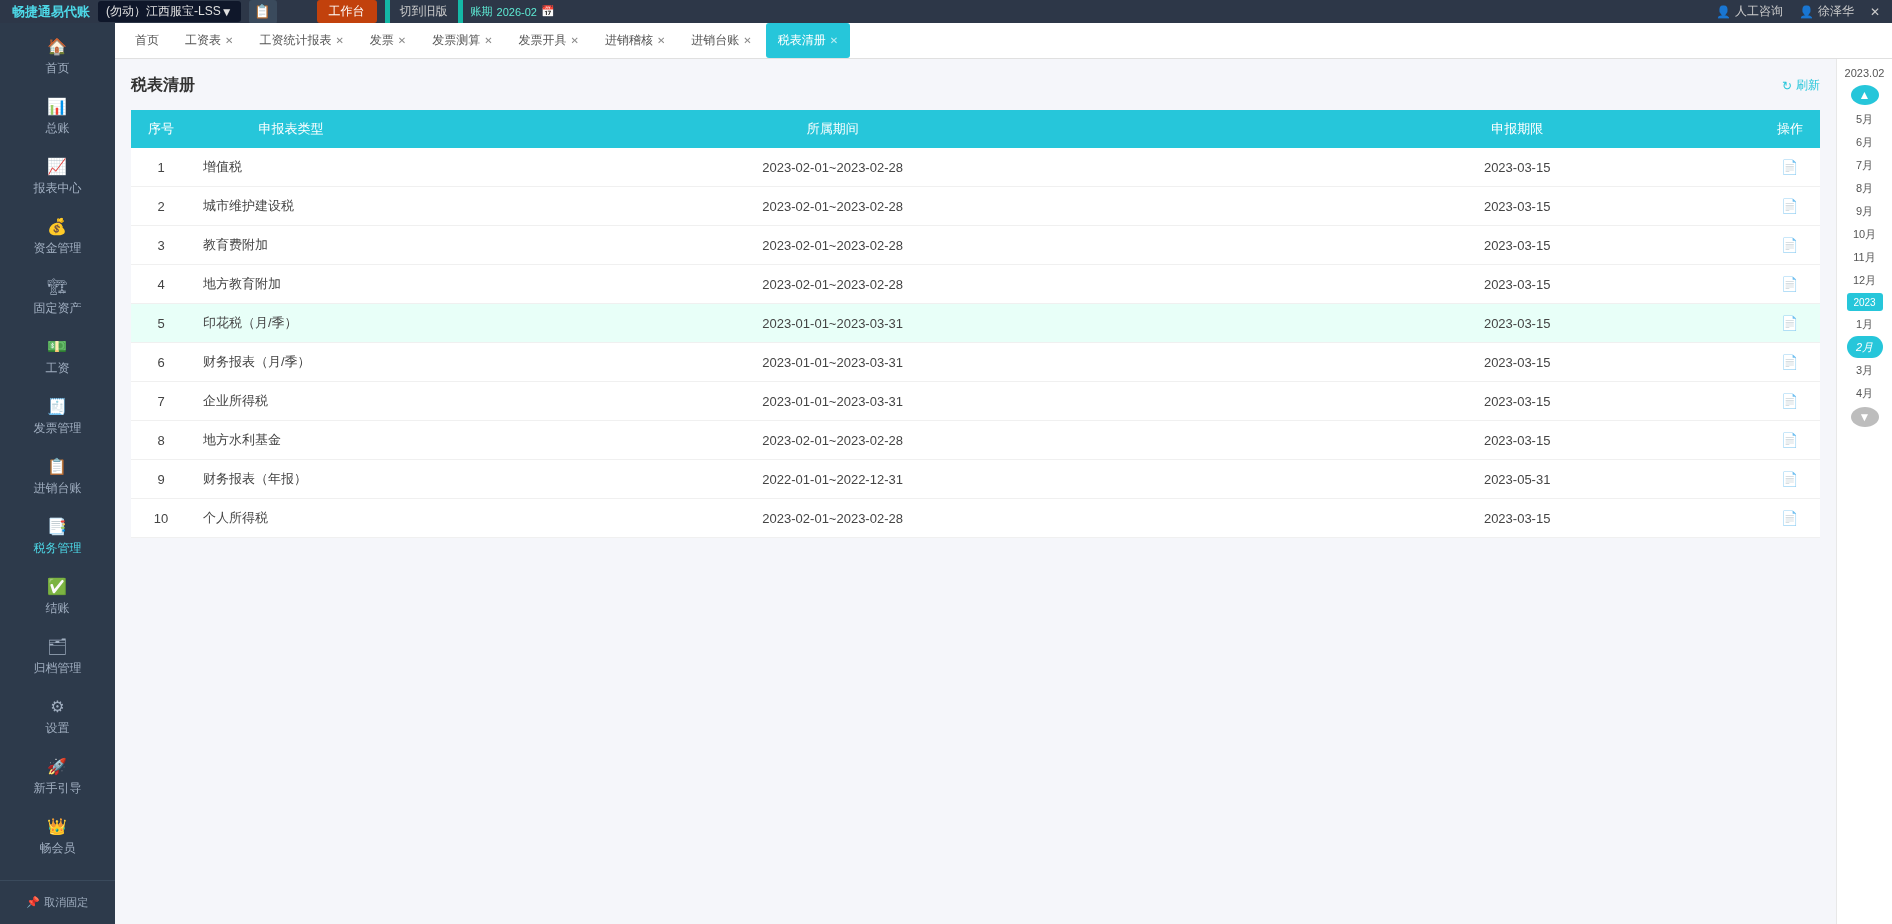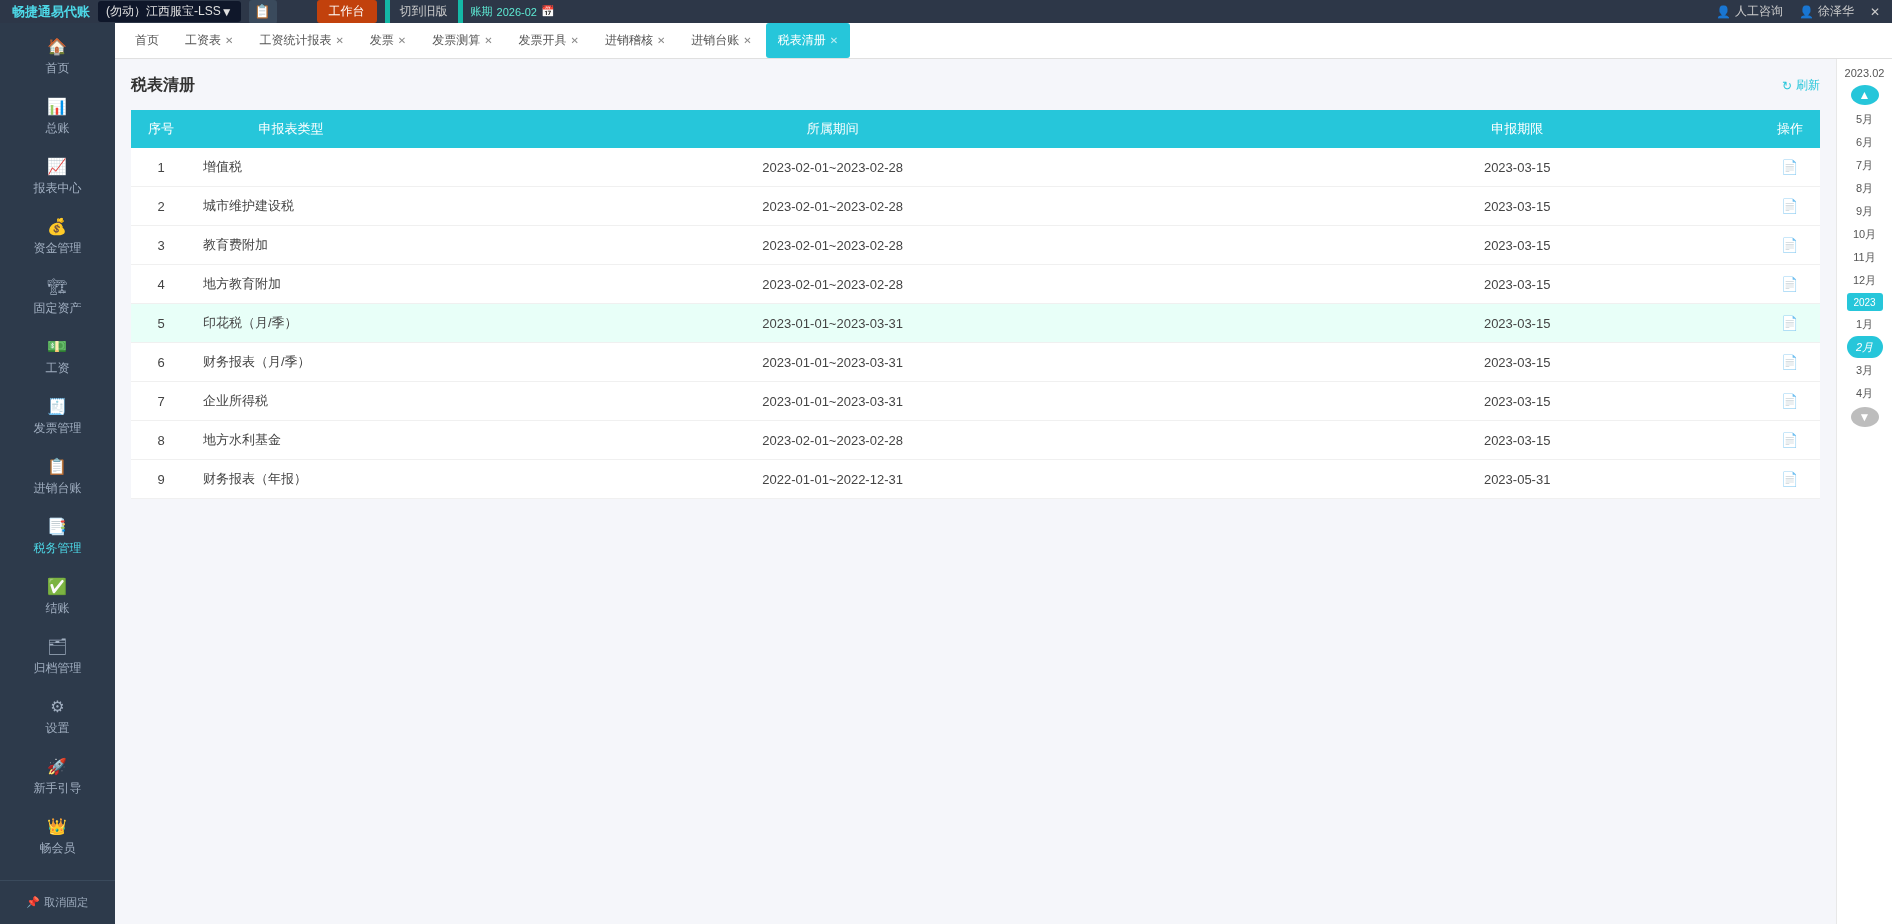--- a/index.html
+++ b/index.html
@@ -285,20 +285,27 @@
     <td>2023-03-15</td>
     <td><span class="action-icon">📄</span></td>
   </tr>
               <tr>
     <td>9</td>
     <td>财务报表（年报）</td>
     <td>2022-01-01~2022-12-31</td>
     <td>2023-05-31</td>
     <td><span class="action-icon">📄</span></td>
   </tr>
+              <tr>
+    <td>10</td>
+    <td>个人所得税</td>
+    <td>2023-02-01~2023-02-28</td>
+    <td>2023-03-15</td>
+    <td><span class="action-icon">📄</span></td>
+  </tr>
             </tbody>
         </table>
 
       </div>
 
       <div class="right-panel">
         <div class="right-panel-header">2023.02</div>
         <div class="timeline-container">
           <div class="timeline-up-btn">▲</div>
           <div id="timeline-months-before">

